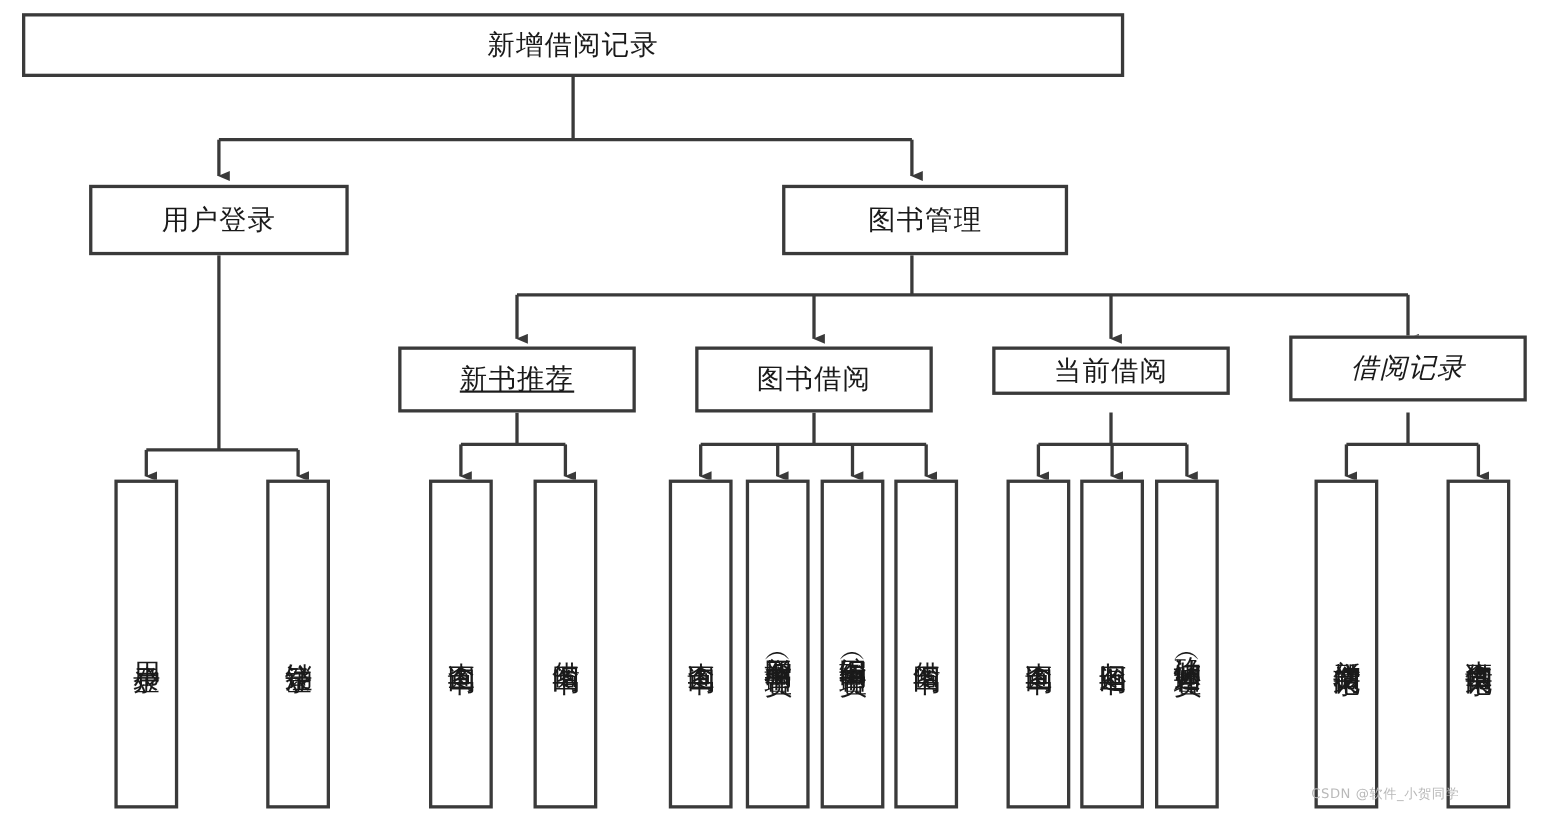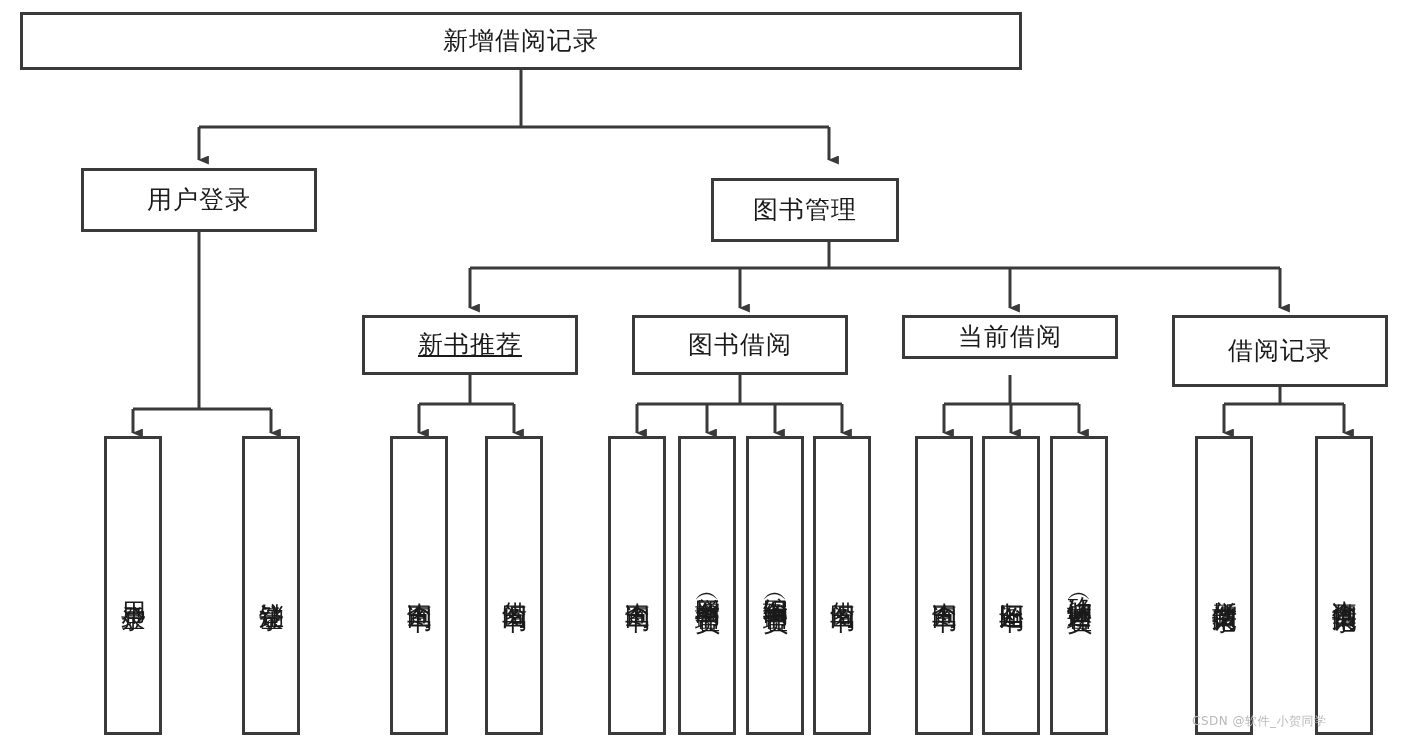--- a/index.html
+++ b/index.html
@@ -130,34 +130,34 @@
     </g>
   </svg>
 
   <div class="node root" style="left:20px; top:12px; width:1002px; height:58px;">
     <span class="label-h">新增借阅记录</span>
   </div>
 
   <div class="node" style="left:81px; top:168px; width:236px; height:64px;">
     <span class="label-h">用户登录</span>
   </div>
-  <div class="node" style="left:711px; top:178px; width:188px; height:64px;">
+  <div class="node" style="left:711px; top:168px; width:260px; height:64px;">
     <span class="label-h">图书管理</span>
   </div>
 
   <div class="node" style="left:362px; top:315px; width:216px; height:60px;text-decoration:underline;">
     <span class="label-h">新书推荐</span>
   </div>
   <div class="node" style="left:632px; top:315px; width:216px; height:60px;">
     <span class="label-h">图书借阅</span>
   </div>
   <div class="node" style="left:902px; top:315px; width:216px; height:44px;">
     <span class="label-h">当前借阅</span>
   </div>
-  <div class="node" style="left:1172px; top:315px; width:216px; height:72px;">
+  <div class="node" style="left:1172px; top:305px; width:216px; height:60px;font-style:italic;">
     <span class="label-h">借阅记录</span>
   </div>
 
   <div class="node leaf" style="left:104px; top:436px; width:58px; height:299px;">
     <span class="label-v">用户登录</span>
   </div>
   <div class="node leaf" style="left:242px; top:436px; width:58px; height:299px;">
     <span class="label-v">注销登录</span>
   </div>
 

